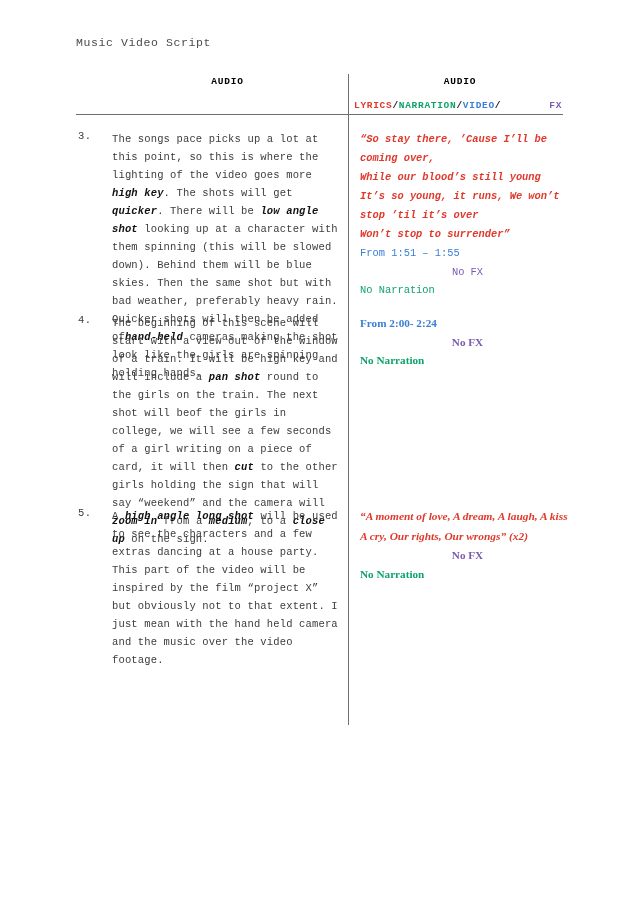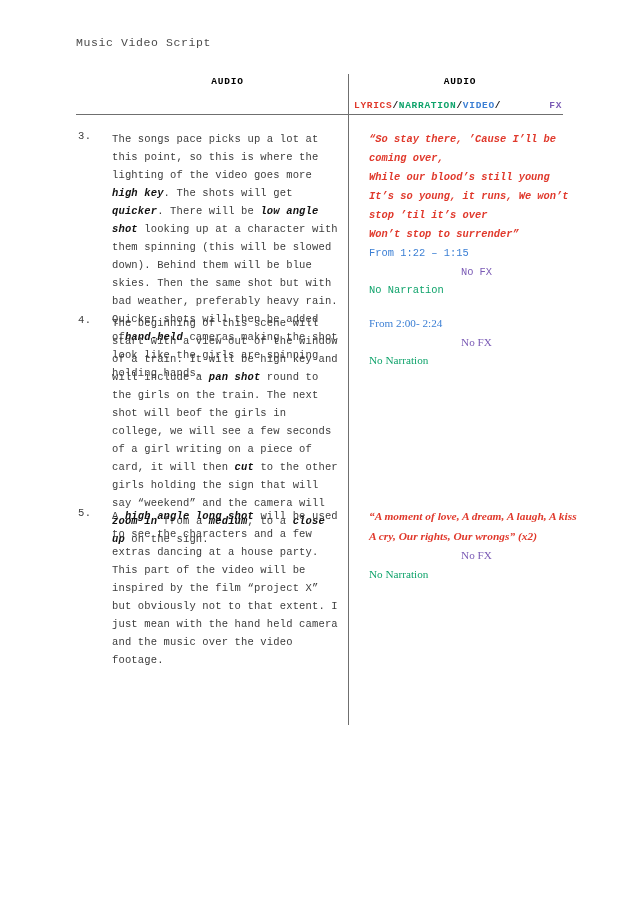--- a/index.html
+++ b/index.html
@@ -87,21 +87,21 @@
   .row-4 { top: 314px; }
   .row-5 { top: 507px; }
 
   .video-cell {
     position: absolute;
     left: 78px;
     width: 262px;
   }
   .audio-cell {
     position: absolute;
-    left: 369px;
+    left: 360px;
     width: 215px;
   }
 
   .num {
     position: absolute;
     left: 0;
     top: 0;
     width: 30px;
     font-size: 10.5px;
     color: #3c3c3c;
@@ -139,21 +139,21 @@
     line-height: 19px;
     white-space: pre-wrap;
   }
   .lyric-serif { font-size: 11.4px; line-height: 19.5px; }
 
   .meta {
     font-size: 10.4px;
     line-height: 18.5px;
     white-space: pre-wrap;
   }
-  .meta-serif { font-size: 11.2px; line-height: 18.5px; }
+  .meta-serif { font-size: 11.2px; line-height: 18.5px; font-weight: bold; }
   .m-music { color: #3b7fd4; }
   .m-fx { color: #7a5ab5; text-align: center; }
   .m-narr { color: #0fa36b; }
 </style>
 </head>
 <body>
 
 <div class="page">
 
   <div class="doc-title">Music Video Script</div>
@@ -169,21 +169,21 @@
   <div class="row row-3">
     <div class="video-cell">
       <div class="num">3.</div>
       <div class="vbody">The songs pace picks up a lot at this point, so this is where the lighting of the video goes more <b>high key</b>. The shots will get <b>quicker</b>. There will be <b>low angle shot</b> looking up at a character with them spinning (this will be slowed down). Behind them will be blue skies. Then the same shot but with bad weather, preferably heavy rain. Quicker shots will then be added of<b>hand-held</b> cameras making the shot look like the girls are spinning holding hands.</div>
     </div>
     <div class="audio-cell">
       <div class="lyric lyric-mono">“So stay there, ’Cause I’ll be coming over,
 While our blood’s still young
 It’s so young, it runs, We won’t stop ’til it’s over
 Won’t stop to surrender”</div>
-      <div class="meta meta-mono m-music">From 1:22 – 1:15</div>
+      <div class="meta meta-mono m-music">From 1:51 – 1:55</div>
       <div class="meta meta-mono m-fx">No FX</div>
       <div class="meta meta-mono m-narr">No Narration</div>
     </div>
   </div>
 
   <div class="row row-4">
     <div class="video-cell">
       <div class="num">4.</div>
       <div class="vbody">The beginning of this scene will start with a view out of the window of a train. It will be high key and will include a <b>pan shot</b> round to the girls on the train. The next shot will beof the girls in college, we will see a few seconds of a girl writing on a piece of card, it will then <b>cut</b> to the other girls holding the sign that will say “weekend” and the camera will <b>zoom in</b> from a <b>medium</b>, to a <b>close up</b> on the sign.</div>
     </div>

